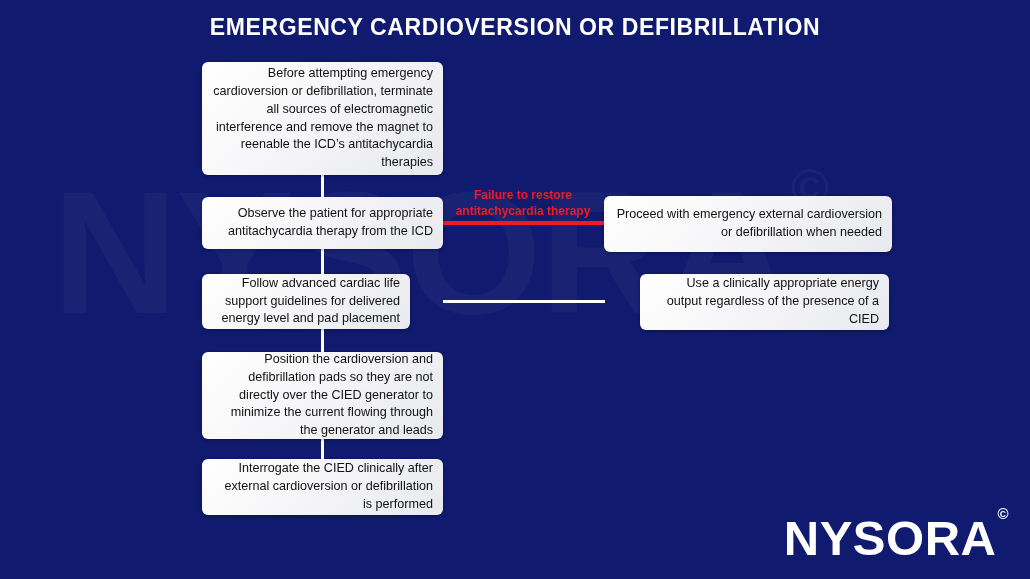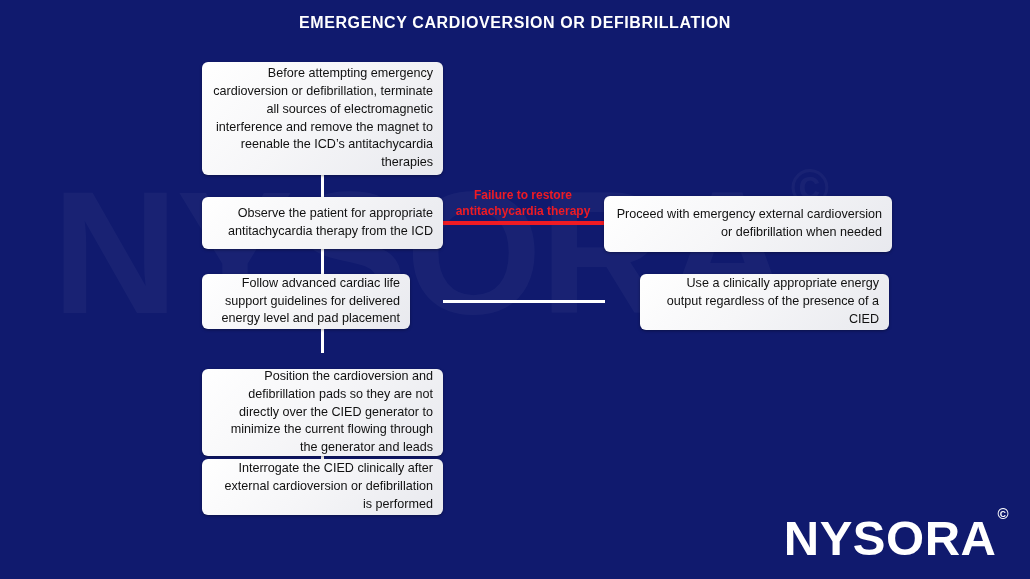--- a/index.html
+++ b/index.html
@@ -32,21 +32,21 @@
     top:-48px;
     left:2px;
   }
 
   
   .title{
     position:absolute;
     top:14px; left:0; width:1030px;
     text-align:center;
     color:#ffffff;
-    font-size:16px;
+    font-size:23px;
     font-weight:bold;
     letter-spacing:.6px;
   }
 
   
   .conn-v{
     position:absolute;
     width:3px;
     background:#ffffff;
   }
@@ -137,21 +137,21 @@
   </div>
 
   <div class="node" style="left:202px;top:197px;width:241px;height:52px;">
     <span>Observe the patient for appropriate antitachycardia therapy from the ICD</span>
   </div>
 
   <div class="node" style="left:202px;top:274px;width:208px;height:55px;">
     <span>Follow advanced cardiac life support guidelines for delivered energy level and pad placement</span>
   </div>
 
-  <div class="node" style="left:202px;top:369px;width:241px;height:87px;">
+  <div class="node" style="left:202px;top:352px;width:241px;height:87px;">
     <span>Position the cardioversion and defibrillation pads so they are not directly over the CIED generator to minimize the current flowing through the generator and leads</span>
   </div>
 
   <div class="node" style="left:202px;top:459px;width:241px;height:56px;">
     <span>Interrogate the CIED clinically after external cardioversion or defibrillation is performed</span>
   </div>
 
   <div class="node" style="left:604px;top:196px;width:288px;height:56px;">
     <span>Proceed with emergency external cardioversion or defibrillation when needed</span>
   </div>

